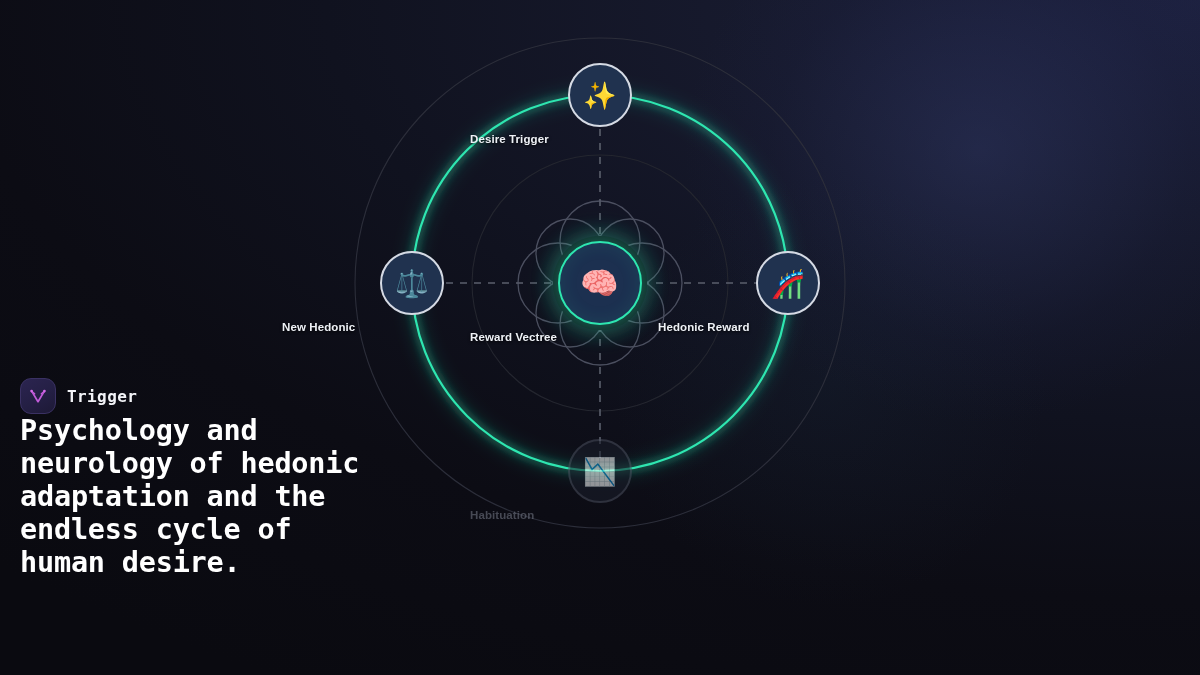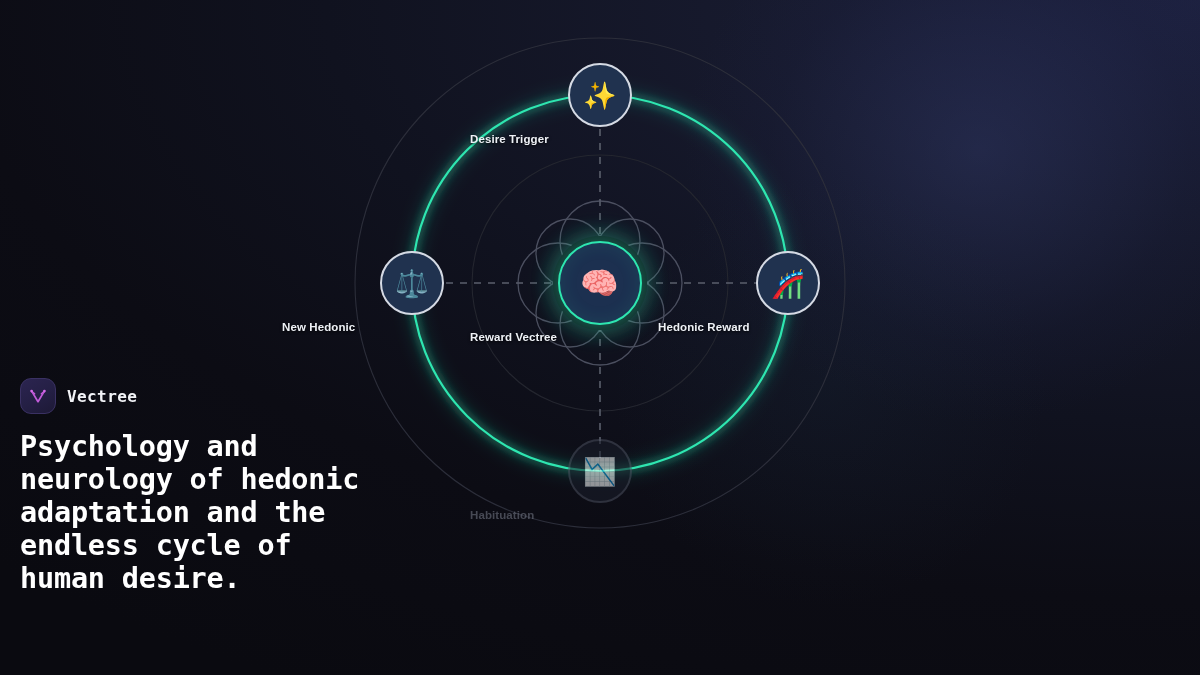--- a/index.html
+++ b/index.html
@@ -113,21 +113,20 @@
     flex:0 0 auto;
   }
   #brand-name {
     font-family:"DejaVu Sans Mono", "Liberation Mono", monospace;
     font-size:16px;
     font-weight:bold;
     color:#f2f3f7;
     letter-spacing:.4px;
   }
   #headline {
-    margin-top:16px;
     font-family:"DejaVu Sans Mono", "Liberation Mono", monospace;
     font-size:28.5px;
     font-weight:bold;
     line-height:1.16;
     color:#ffffff;
     letter-spacing:-.2px;
     white-space:pre-wrap;
   }
 
   
@@ -220,20 +219,20 @@
   <div id="brand">
     <div id="brand-row">
       <div id="brand-logo">
         <svg width="22" height="22" viewBox="0 0 24 24" aria-hidden="true">
           <path d="M5.4 7.2 L12 18.2 L18.6 7.2" fill="none" stroke="#c05bd8" stroke-width="1.9" stroke-linecap="round" stroke-linejoin="round"></path>
           <path d="M5.4 7.2 L8.4 9.6 M18.6 7.2 L15.6 9.6" fill="none" stroke="#c05bd8" stroke-width="1.5" stroke-linecap="round"></path>
           <circle cx="5.0" cy="6.6" r="1.5" fill="#d46ae8"></circle>
           <circle cx="19.0" cy="6.6" r="1.5" fill="#d46ae8"></circle>
         </svg>
       </div>
-      <div id="brand-name">Vectree</div>
+      <div id="brand-name">Trigger</div>
     </div>
 
     <div id="headline">Psychology and neurology of hedonic adaptation and the endless cycle of human desire.</div>
   </div>
 
 
 </div>
 
 </body></html>

